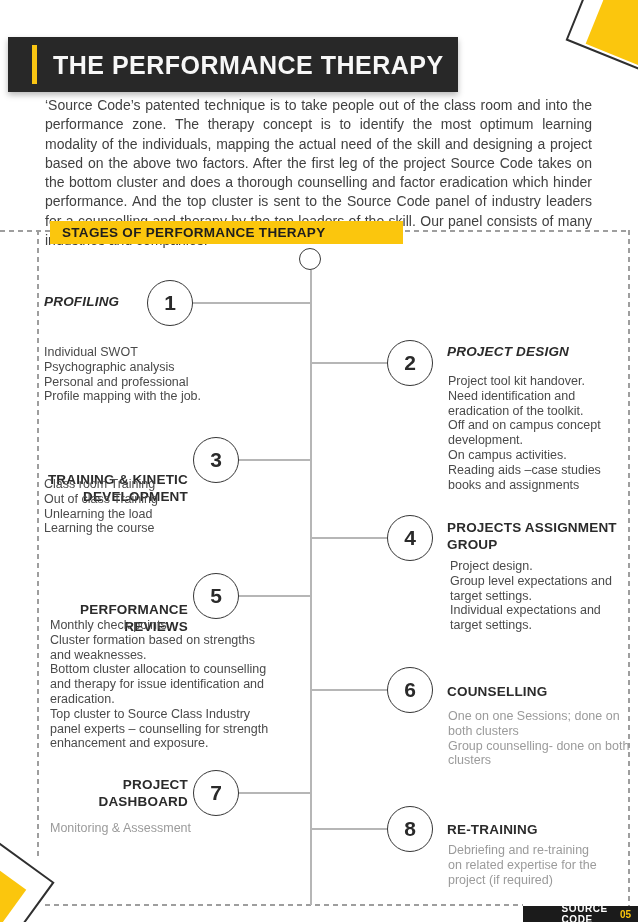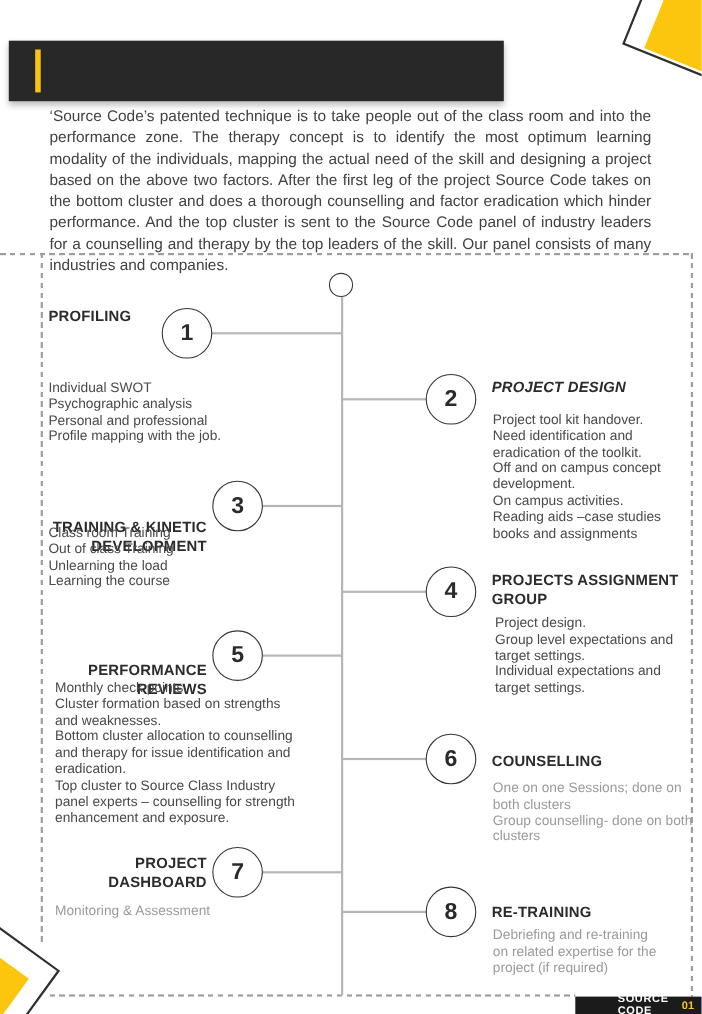--- a/index.html
+++ b/index.html
@@ -75,21 +75,21 @@
   
   .badge-1 {left:147px; top:280px;} .conn-1 {left:191px; top:302px; width:120px;}
   .badge-2 {left:387px; top:340px;} .conn-2 {left:310px; top:362px; width:78px;}
   .badge-3 {left:193px; top:437px;} .conn-3 {left:237px; top:459px; width:74px;}
   .badge-4 {left:387px; top:515px;} .conn-4 {left:310px; top:537px; width:78px;}
   .badge-5 {left:193px; top:573px;} .conn-5 {left:237px; top:595px; width:74px;}
   .badge-6 {left:387px; top:667px;} .conn-6 {left:310px; top:689px; width:78px;}
   .badge-7 {left:193px; top:770px;} .conn-7 {left:237px; top:792px; width:74px;}
   .badge-8 {left:387px; top:806px;} .conn-8 {left:310px; top:828px; width:78px;}
 
-  .title-1 {left:44px;  top:279px;}  .desc-1 {left:44px;  top:314px;margin-top:31px;}
+  .title-1 {left:44px;  top:293px;font-style:italic;}  .desc-1 {left:44px;  top:314px;margin-top:31px;}
   .title-2 {left:447px; top:343px;font-style:italic;}  .desc-2 {left:448px; top:374px;}
   .title-3 {right:450px; top:441px;margin-top:30px;} .desc-3 {left:44px;  top:477px;}
   .title-4 {left:447px; top:519px;}  .desc-4 {left:450px; top:559px;}
   .title-5 {right:450px; top:601px;} .desc-5 {left:50px;  top:618px;}
   .title-6 {left:447px; top:683px;text-align:right;}  .desc-6 {left:448px; top:709px;}
   .title-7 {right:450px; top:776px;} .desc-7 {left:50px;  top:821px;}
   .title-8 {left:447px; top:821px;}  .desc-8 {left:448px; top:843px;}
 
   
   .footer {
@@ -104,29 +104,33 @@
 </head>
 <body>
 
 <div class="page">
 
   <div class="corner-outline corner-tr-outline"></div>
   <div class="corner-fill corner-tr-fill"></div>
 
   <div class="header">
     <div class="header-accent"></div>
+    <h1 class="page-title">THE PERFORMANCE THERAPY</h1>
   </div>
 
   <p class="intro">‘Source Code’s patented technique is to take people out of the class room and into the performance zone. The therapy concept is to identify the most optimum learning modality of the individuals, mapping the actual need of the skill and designing a project based on the above two factors. After the first leg of the project Source Code takes on the bottom cluster and does a thorough counselling and factor eradication which hinder performance. And the top cluster is sent to the Source Code panel of industry leaders for a counselling and therapy by the top leaders of the skill. Our panel consists of many industries and companies.</p>
 
   <div class="dash-h dash-top"></div>
   <div class="dash-v dash-left"></div>
   <div class="dash-v dash-right"></div>
   <div class="dash-h dash-bottom"></div>
 
+  <div class="banner">
+    <span>STAGES OF PERFORMANCE THERAPY</span>
+  </div>
 
   <div class="start-node"></div>
   <div class="timeline-line"></div>
 
   <div class="stage">
     <div class="connector conn-1"></div>
     <div class="badge badge-1">
       <span>1</span>
     </div>
     <h2 class="stage-title title-1">PROFILING</h2>
@@ -229,16 +233,16 @@
 on related expertise for the
 project (if required)</p>
   </div>
 
   <div class="corner-bl-outline corner-outline"></div>
   <div class="corner-bl-fill corner-fill"></div>
 
   <div class="footer">
     <span class="footer-brand">SOURCE CODE</span>
     <span class="footer-divider"></span>
-    <span class="footer-page">01</span>
+    <span class="footer-page">05</span>
   </div>
 
 </div>
 
 </body></html>

